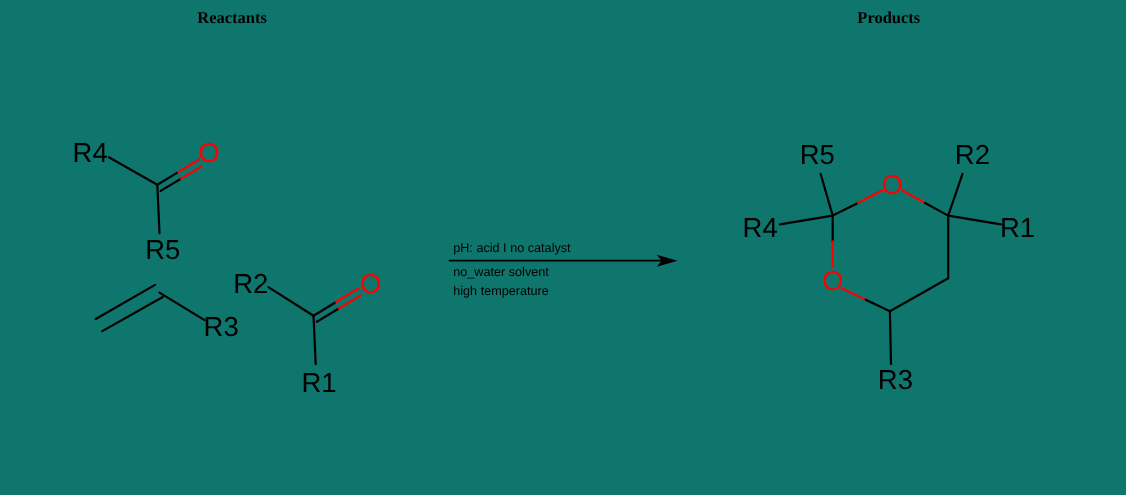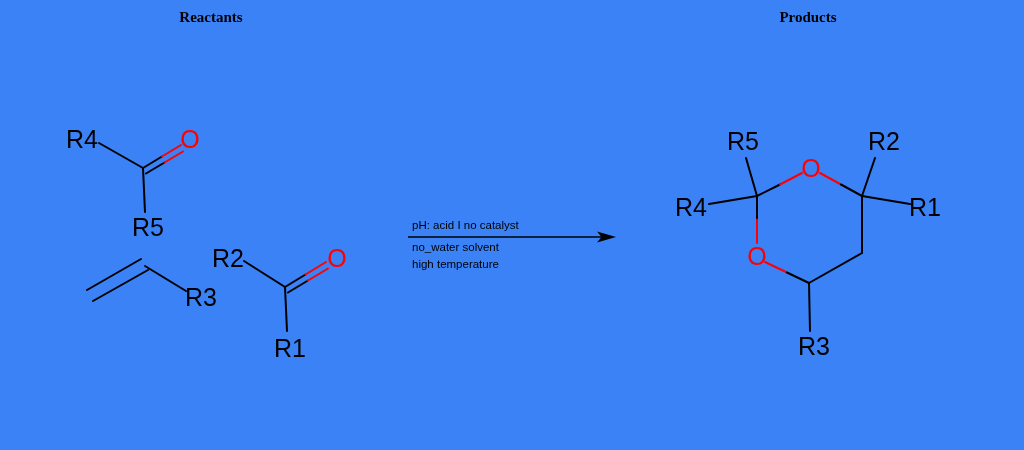--- a/index.html
+++ b/index.html
@@ -4,21 +4,21 @@
 <style>
   html, body {
     margin: 0;
     padding: 0;
     background: #ffffff;
   }
   .canvas {
     position: relative;
     width: 1024px;
     height: 450px;
-    background: #3b82f6;
+    background: #0f766e;
     overflow: hidden;
     font-family: "Liberation Sans", sans-serif;
   }
   svg { display: block; }
 
   .section-title {
     font-family: "Liberation Serif", serif;
     font-weight: bold;
     font-size: 15px;
     fill: #000000;

